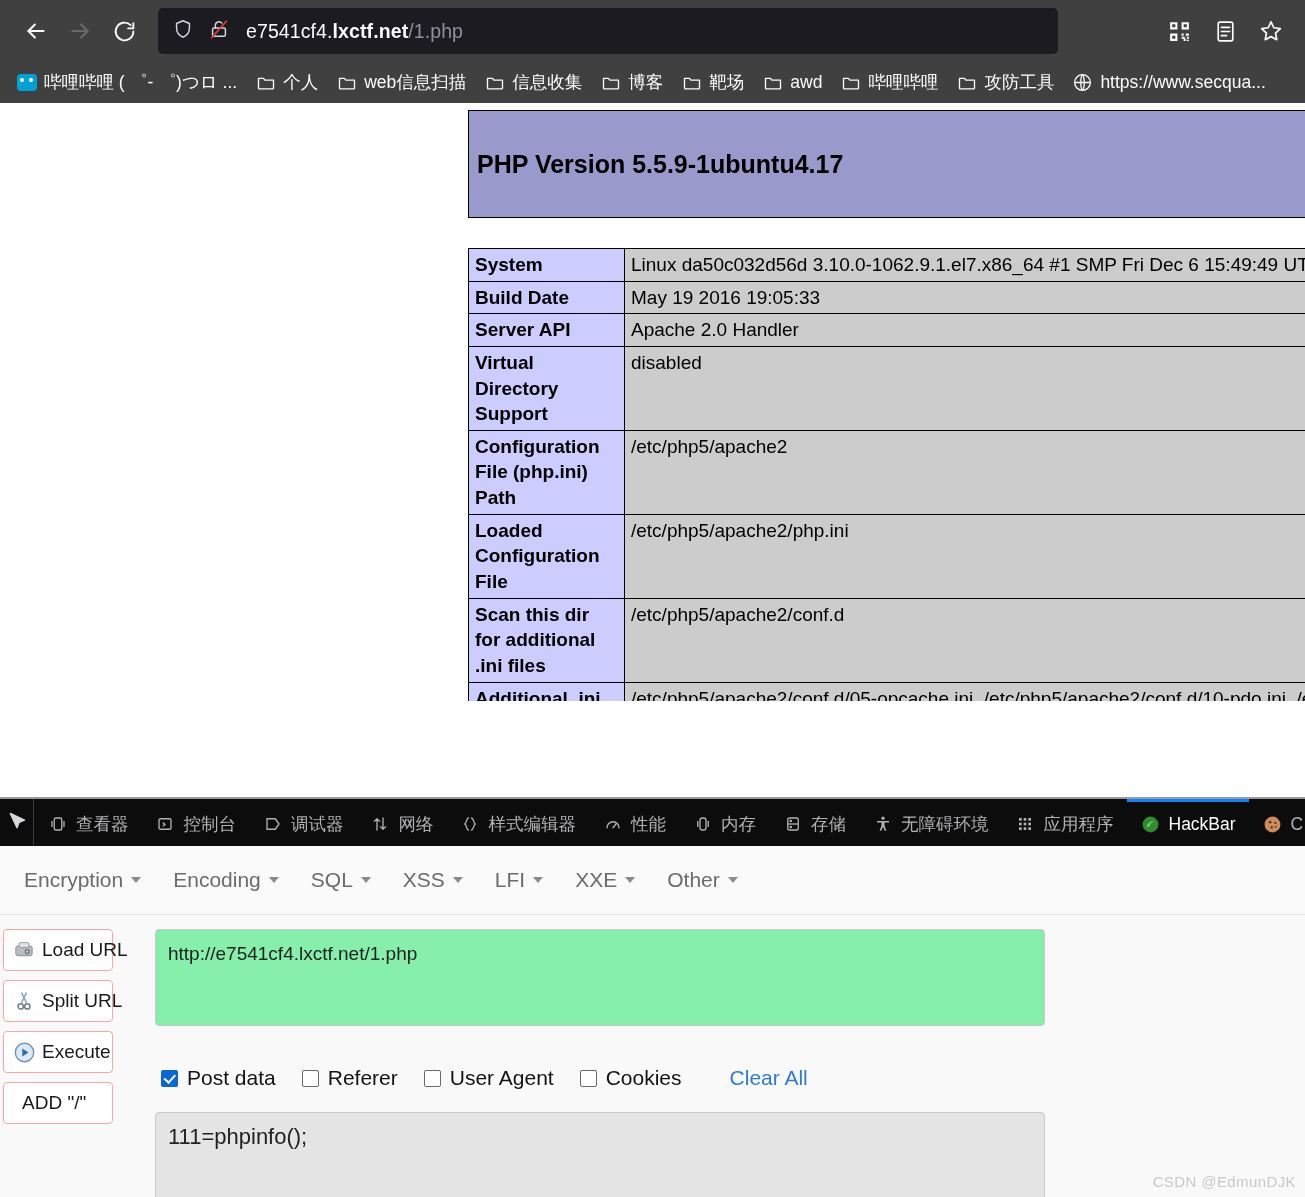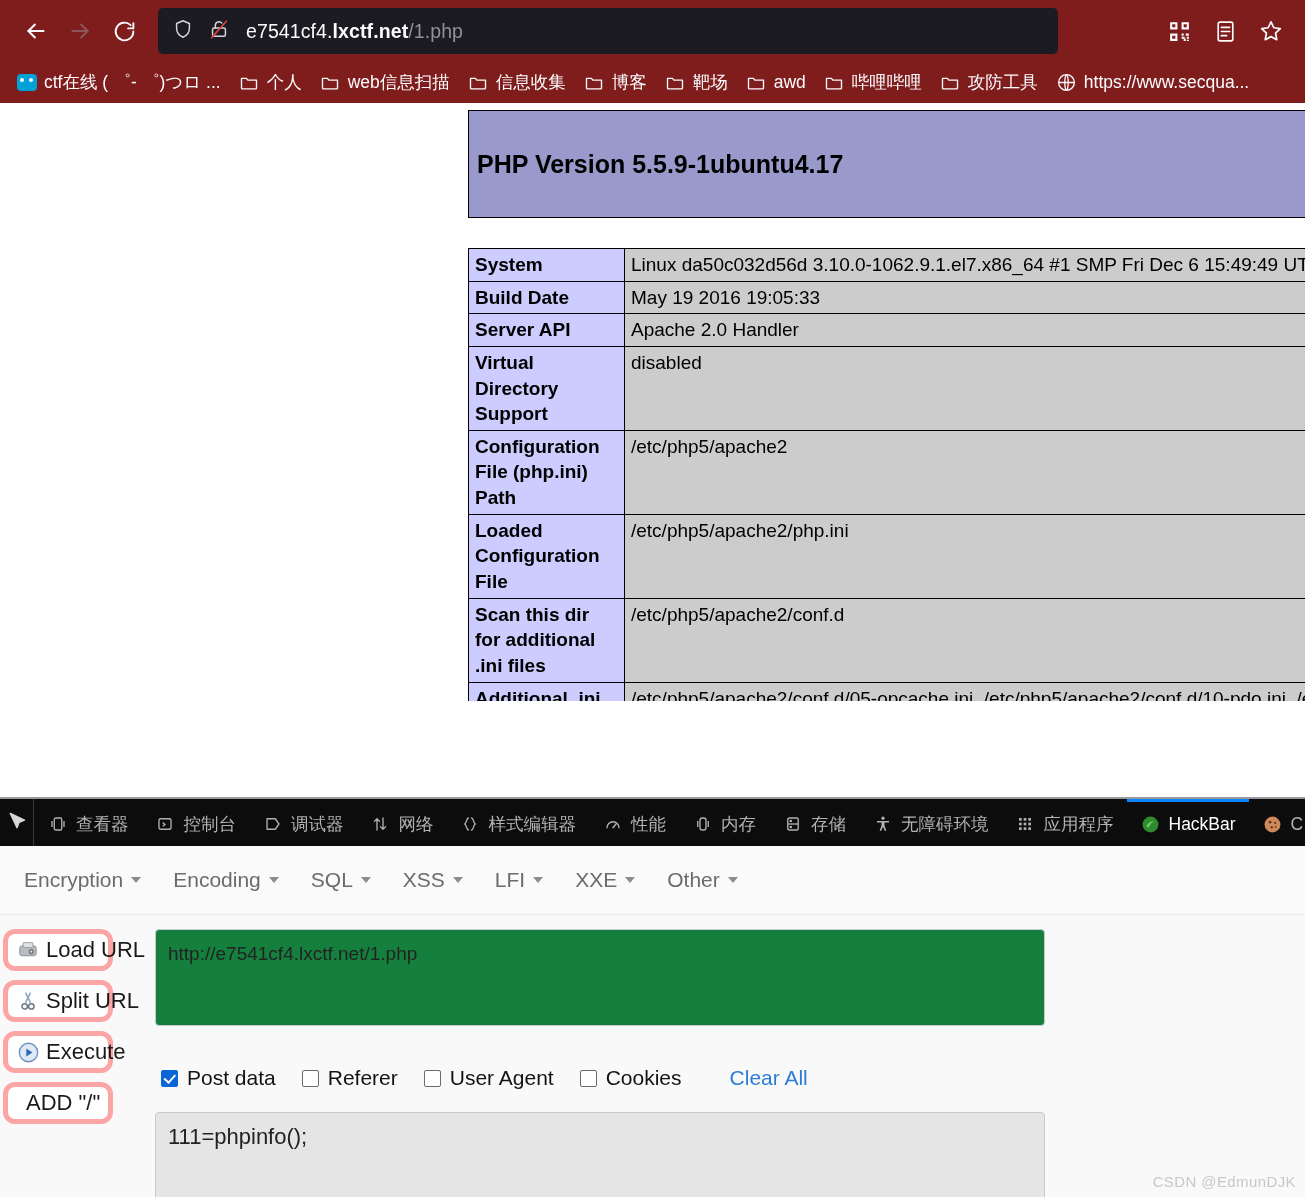--- a/index.html
+++ b/index.html
@@ -6,21 +6,21 @@
   html, body {
     width: 1305px; height: 1197px;
     overflow: hidden;
     font-family: "Liberation Sans", sans-serif;
     background: #ffffff;
   }
   #root { position: relative; width: 1305px; height: 1197px; overflow: hidden; }
 
   
   .browser-chrome {
-    background: #7f1d1d;
+    background: #404040;
     width: 100%;
     height: 110px;
     position: relative;
   }
   .nav-row {
     height: 62px;
     display: flex;
     align-items: center;
     padding: 0 14px;
   }
@@ -227,38 +227,38 @@
   }
   .hb-side {
     width: 110px;
     margin-left: 3px;
     flex: 0 0 auto;
   }
   .hb-btn {
     display: flex; align-items: center; gap: 7px;
     height: 42px;
     background: #fff;
-    border: 5px solid #fca5a5;
-    border-radius: 12px;
+    border: 1px solid #fca5a5;
+    border-radius: 4px;
     margin-bottom: 9px;
     padding-left: 9px;
-    font-size: 22px;
+    font-size: 19px;
     color: #1a1a1a;
     white-space: nowrap;
   }
   .hb-btn.nolabelicon { justify-content: flex-start; padding-left: 18px; }
   .hb-btn-ico { width: 22px; height: 22px; flex: 0 0 auto; display:flex; align-items:center; justify-content:center;}
 
   .hb-main { flex: 1 1 auto; margin-left: 42px; padding-right: 10px; }
   .hb-textarea {
     width: 890px;
     height: 97px;
     border: 1px solid #c9c9cc;
     border-radius: 4px;
-    background: #15803d;
+    background: #86efac;
     font-size: 19px;
     color: #222;
     padding: 11px 12px;
     font-family: "Liberation Sans", sans-serif;
     resize: none;
     line-height: 1.35;
   }
   .hb-checks {
     display: flex;
     align-items: center;
@@ -387,21 +387,21 @@
         </div>
       </div>
     </div>
 
     <div class="bookmarks">
 
       <div class="bm">
         <span class="bm-icon">
             <span class="fav-bili"></span>
           </span>
-        <span class="bm-label">ctf在线 ( ゜- ゜)つロ ...</span>
+        <span class="bm-label">哔哩哔哩 ( ゜- ゜)つロ ...</span>
       </div>
 
       <div class="bm">
         <span class="bm-icon">
             <svg width="20" height="20" viewBox="0 0 24 24" fill="none" stroke="#fbfbfe" stroke-width="1.6" stroke-linejoin="round">
               <path d="M3 6.5h6l1.6 2H21v9.5a1 1 0 0 1-1 1H4a1 1 0 0 1-1-1V6.5z"></path>
             </svg>
           </span>
         <span class="bm-label">个人</span>
       </div>

